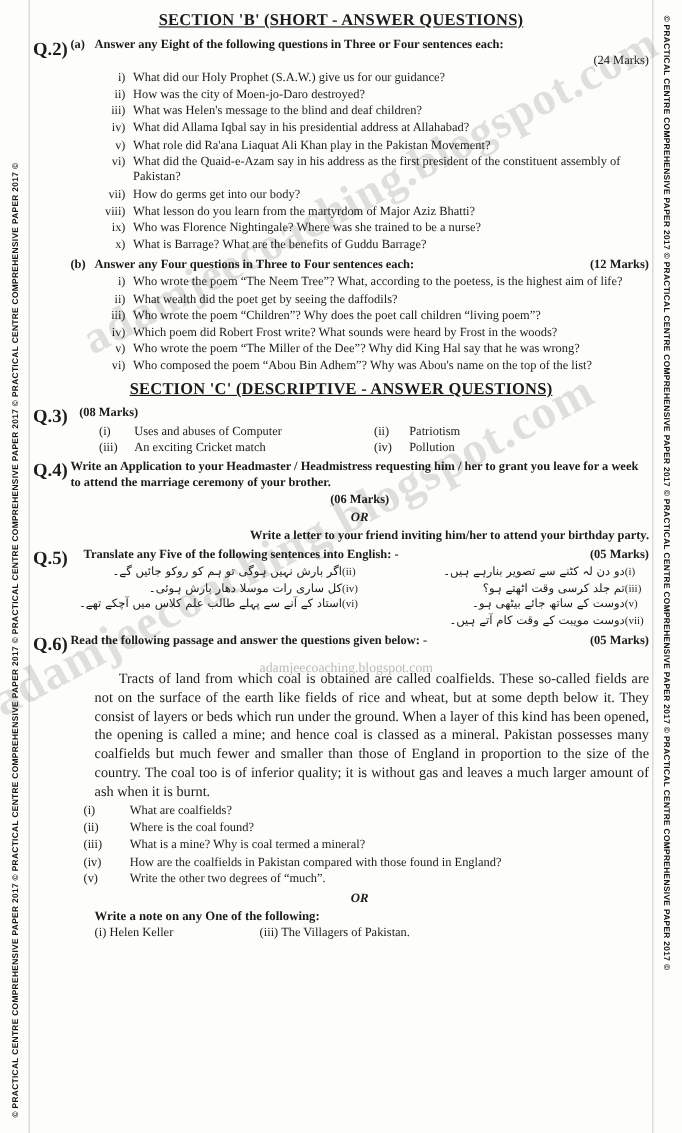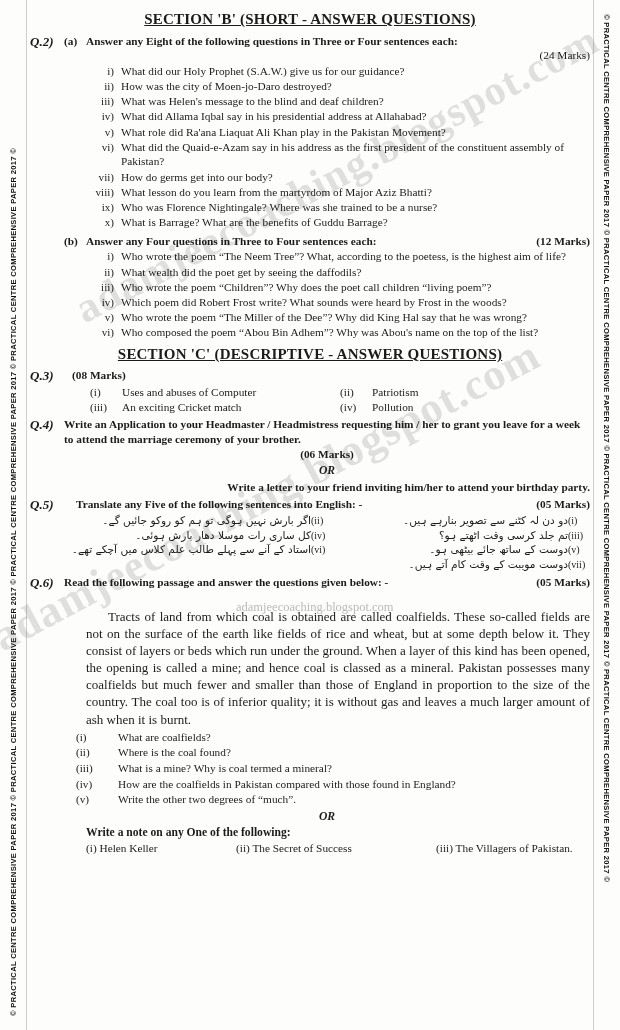--- a/index.html
+++ b/index.html
@@ -74,22 +74,21 @@
   }
   .qrow {
     display: flex;
     align-items: flex-start;
     margin-top: 1px;
   }
   .qno {
     width: 34px;
     flex: 0 0 34px;
     font-weight: bold;
-    font-size: 13px;
-    font-style: italic;
+    font-size: 17px;
   }
   .qbody { flex: 1 1 auto; position: relative; }
   .bold { font-weight: bold; }
   .sublist { margin: 1px 0 0 0; padding: 0; list-style: none; }
   .sublist li {
     display: flex;
     align-items: flex-start;
     margin-top: 0.5px;
   }
   .rn {
@@ -434,20 +433,19 @@
             </li>
           <li>
               <span class="rn2">(v)</span>
               <span>Write the other two degrees of “much”.</span>
             </li>
         </ul>
         <div class="or">OR</div>
         <div class="note-line">Write a note on any One of the following:</div>
         <div class="note-items">
           <div class="ni1"><span>(i)</span> <span>Helen Keller</span></div>
-          <div class="ni2"><span>(ii)</span> <span>The Secret of Success</span></div>
           <div><span>(iii)</span> <span>The Villagers of Pakistan.</span></div>
         </div>
       </div>
     </div>
 
   </div>
 </div>
 
 </body></html>

